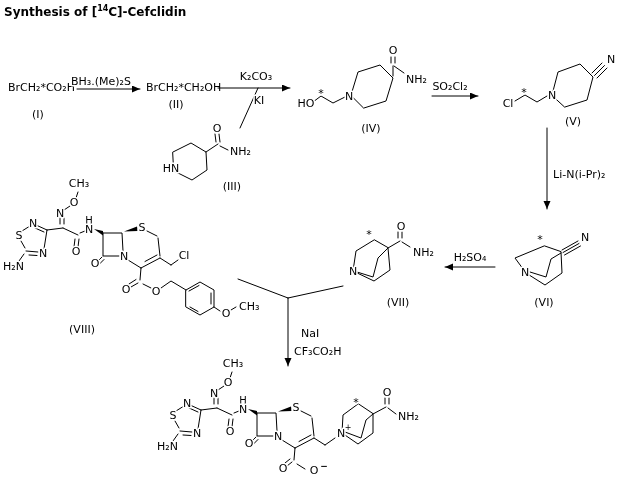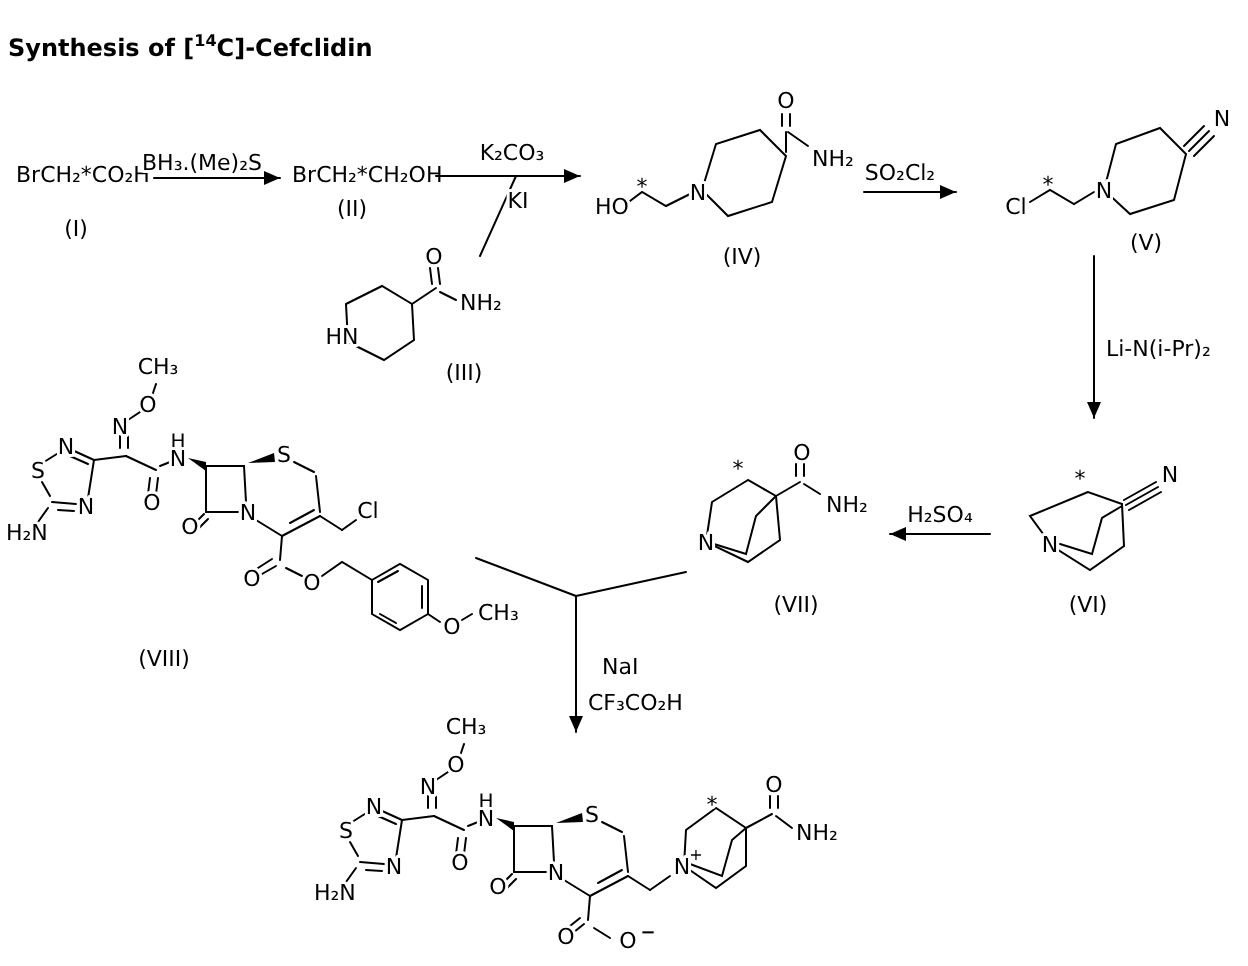--- a/index.html
+++ b/index.html
@@ -1,18 +1,18 @@
 <!DOCTYPE html>
 <html><head>
 <meta charset="utf-8">
 <style>
   html,body{margin:0;padding:0;background:#fff;}
   .page{position:relative;width:624px;height:483px;background:#fff;overflow:hidden;
         font-family:"DejaVu Sans",sans-serif;}
-  .title{position:absolute;left:4px;top:16px;font-size:12px;font-weight:bold;color:#000;}
+  .title{position:absolute;left:4px;top:4px;font-size:12px;font-weight:bold;color:#000;}
   .title sup{font-size:8px;}
   svg{position:absolute;left:0;top:0;}
   .bond{stroke:#000;stroke-width:1;fill:none;stroke-linecap:round;}
   .wedge{fill:#000;stroke:none;}
   .atom,.lbl,.rg{font-family:"DejaVu Sans",sans-serif;font-size:11px;fill:#000;
         stroke:#fff;stroke-width:3px;paint-order:stroke;stroke-linejoin:round;}
   .mid{text-anchor:middle;}
   .sm{font-size:8px;}
   .sm9{font-size:9px;font-weight:bold;}
   .h10{font-size:10px;}

